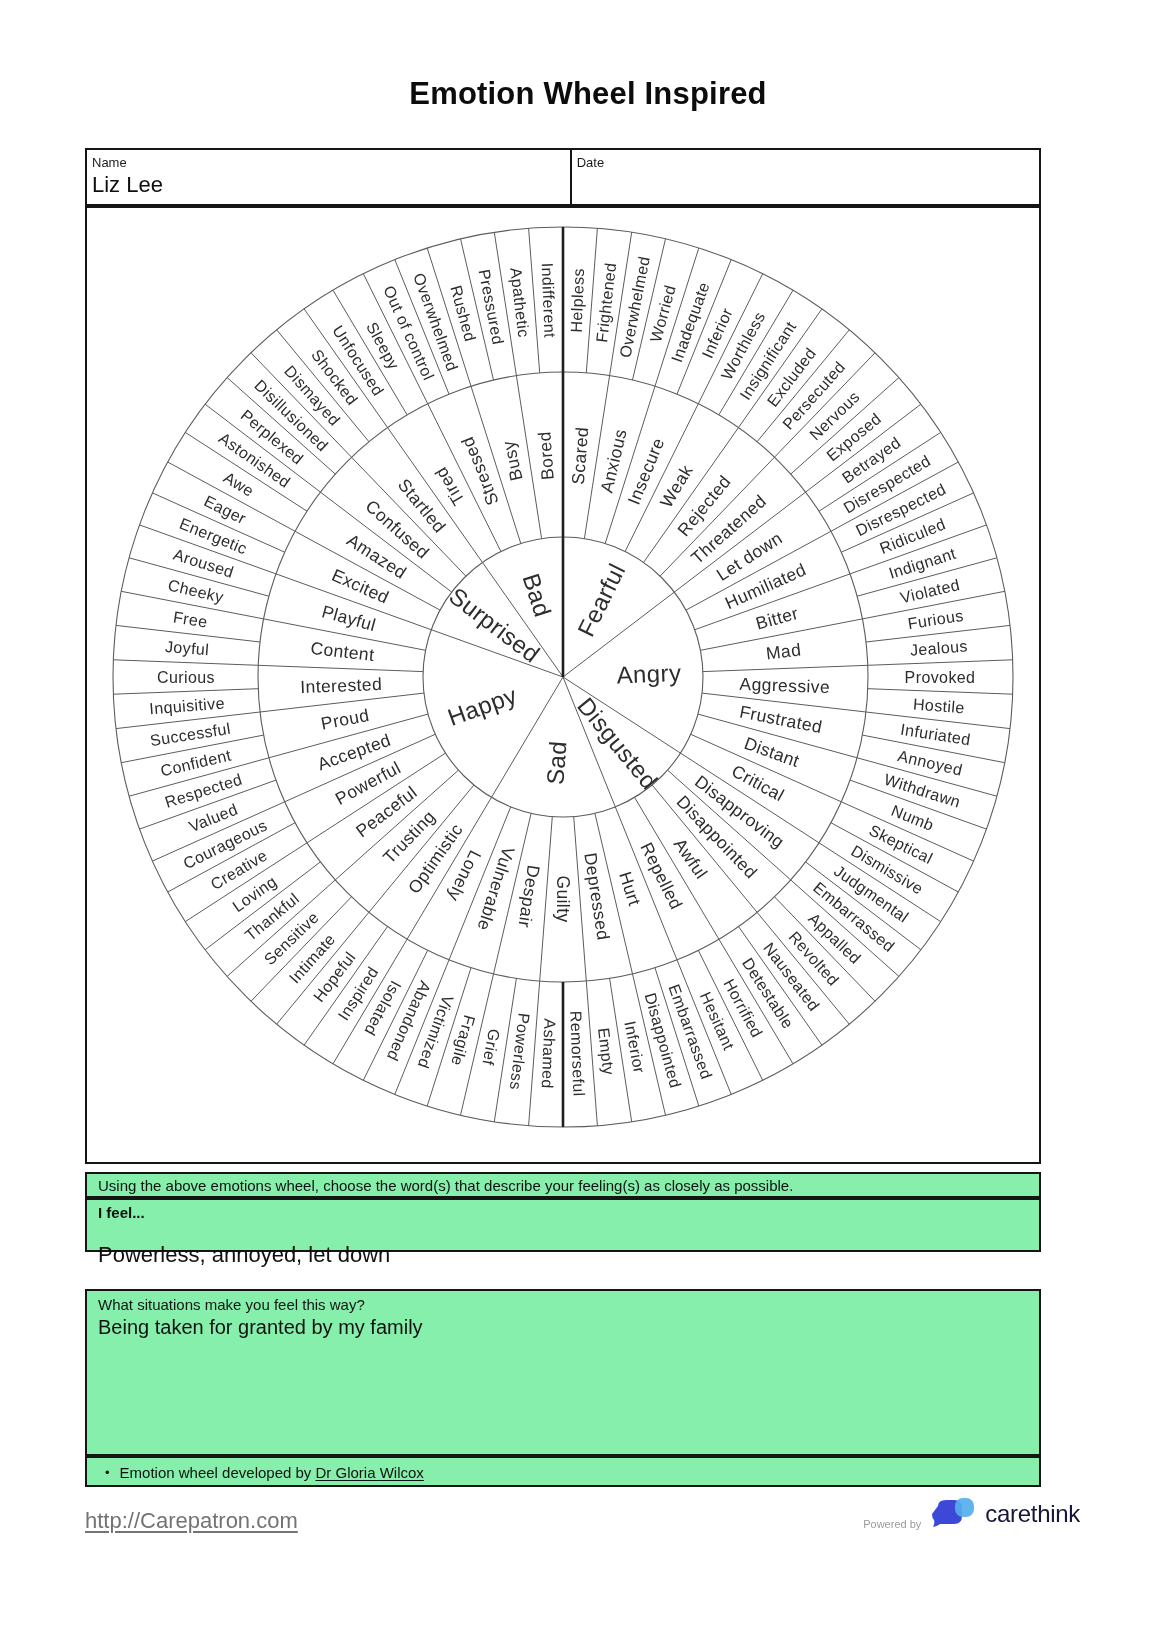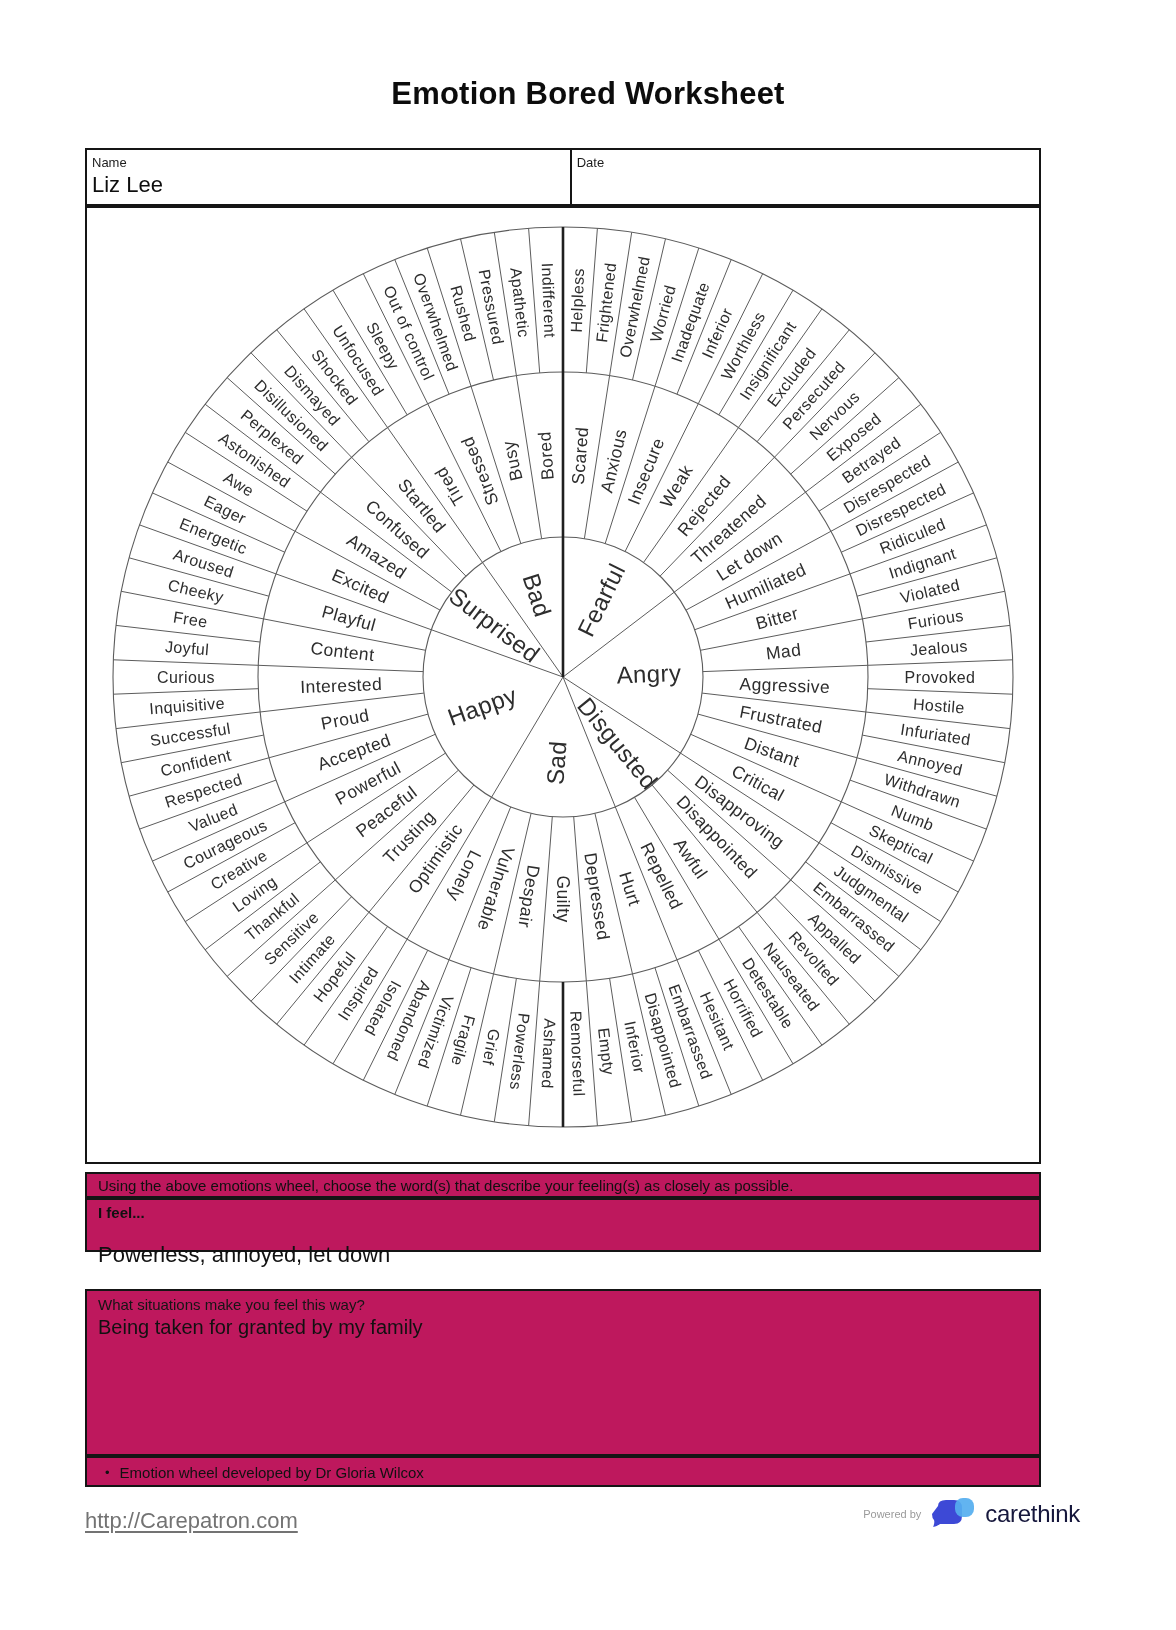--- a/index.html
+++ b/index.html
@@ -6,42 +6,42 @@
   body{width:1176px;height:1630px;position:relative;font-family:"Liberation Sans",sans-serif;color:#111;}
   .title{position:absolute;top:76px;left:0;width:100%;text-align:center;font-size:31px;font-weight:bold;color:#0c0c0c;letter-spacing:.2px;}
   .meta-table{position:absolute;left:85px;top:148px;width:956px;height:58px;border:2px solid #151515;box-sizing:border-box;display:flex;background:#fff;}
   .meta-cell{box-sizing:border-box;padding:5px 5px;}
   .meta-cell.name{width:50.7%;}
   .meta-cell.date{flex:1;border-left:2px solid #151515;}
   .meta-label{font-size:13px;color:#1c1c1c;}
   .meta-value{font-size:22px;margin-top:2px;color:#0e0e0e;}
   .wheel-box{position:absolute;left:85px;top:206px;width:956px;height:958px;border:2px solid #151515;box-sizing:border-box;background:#fff;overflow:hidden;}
   .wheel-box svg{position:absolute;left:0;top:4px;}
-  .bar,.panel{position:absolute;left:85px;width:956px;border:2px solid #151515;box-sizing:border-box;background:#be185d;}
+  .bar,.panel{position:absolute;left:85px;width:956px;border:2px solid #151515;box-sizing:border-box;background:#86efac;}
   .instruction-bar{top:1172px;height:26px;font-size:15px;padding:3px 11px;color:#101010;}
   .ifeel-box{top:1198px;height:54px;padding:4px 11px;}
   .ifeel-label{font-size:15px;font-weight:bold;}
   .ifeel-answer{font-size:22px;margin-top:21px;}
   .questions-bar{top:1308px;height:27px;font-size:16px;font-weight:bold;padding:2px 11px;}
   .answer-area{top:1289px;height:167px;padding:5px 11px;}
   .question-text{font-size:15px;color:#151515;}
   .answer-text{font-size:20px;margin-top:3px;}
   .footnote-bar{top:1456px;height:31px;font-size:15px;padding:6px 11px 0 18px;}
   .footnote-bar .bullet{display:inline-block;margin-right:10px;font-size:13px;vertical-align:1px;}
-  .footnote-link{text-underline-offset:2px;cursor:pointer;}
+  .footnote-link{text-decoration:underline;text-underline-offset:2px;cursor:pointer;}
   .footer-url{position:absolute;left:85px;top:1508px;font-size:22px;color:#737373;text-decoration:underline;text-underline-offset:3px;cursor:pointer;}
   .logo-row{position:absolute;right:96px;top:1496px;display:flex;align-items:center;gap:9px;}
-  .powered-by{font-size:11px;color:#9a9a9a;position:relative;top:0;}
+  .powered-by{font-size:11px;color:#9a9a9a;position:relative;top:10px;}
   .brand-text{font-size:24px;color:#16173c;letter-spacing:-0.3px;}
   .brand-text b{font-weight:normal;}
 </style>
 </head>
 <body>
 
-<div class="title">Emotion Bored Worksheet</div>
+<div class="title">Emotion Wheel Inspired</div>
 
 <div class="meta-table">
   <div class="meta-cell name">
     <div class="meta-label">Name</div>
     <div class="meta-value">Liz Lee</div>
   </div>
   <div class="meta-cell date">
     <div class="meta-label">Date</div>
   </div>
 </div>

